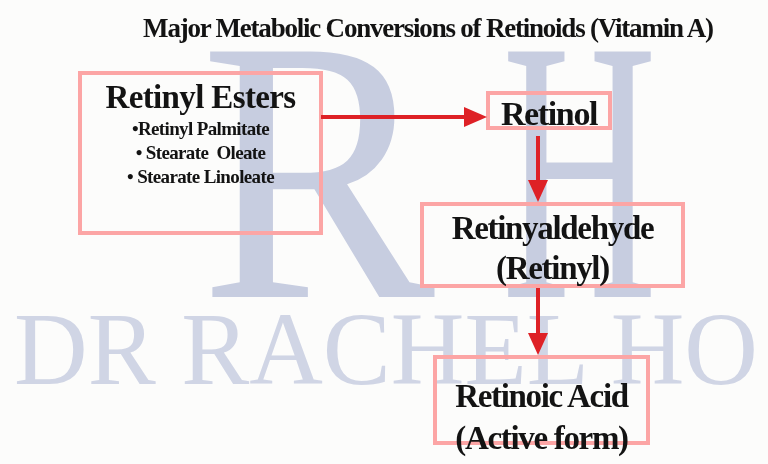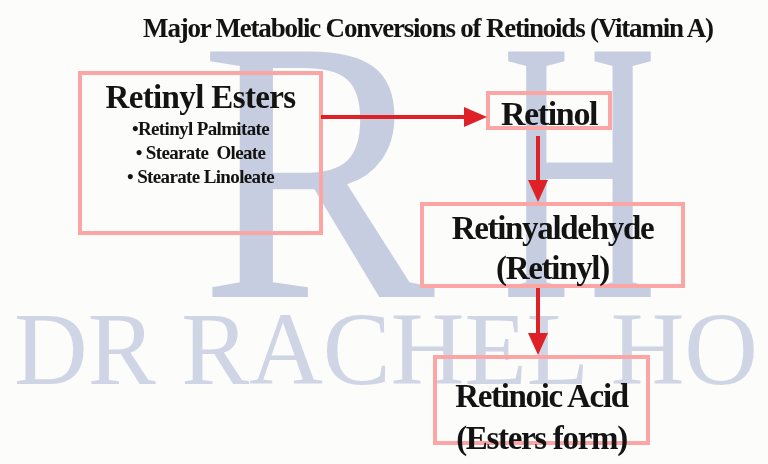--- a/index.html
+++ b/index.html
@@ -82,21 +82,21 @@
 
   <div class="node node-retinol">Retinol</div>
 
   <div class="node node-retinal">
     <div>Retinyaldehyde</div>
     <div>(Retinyl)</div>
   </div>
 
   <div class="node node-acid">
     <div>Retinoic Acid</div>
-    <div>(Esters form)</div>
+    <div>(Active form)</div>
   </div>
 
   <svg class="layer arrow-layer" width="768" height="464" viewBox="0 0 768 464">
 
     <g>
       <line x1="321" y1="117" x2="466" y2="117" stroke="#de2126" stroke-width="4"></line>
       <polygon points="464,107 464,127 487,117" fill="#de2126"></polygon>
     </g>
 
     <g>

